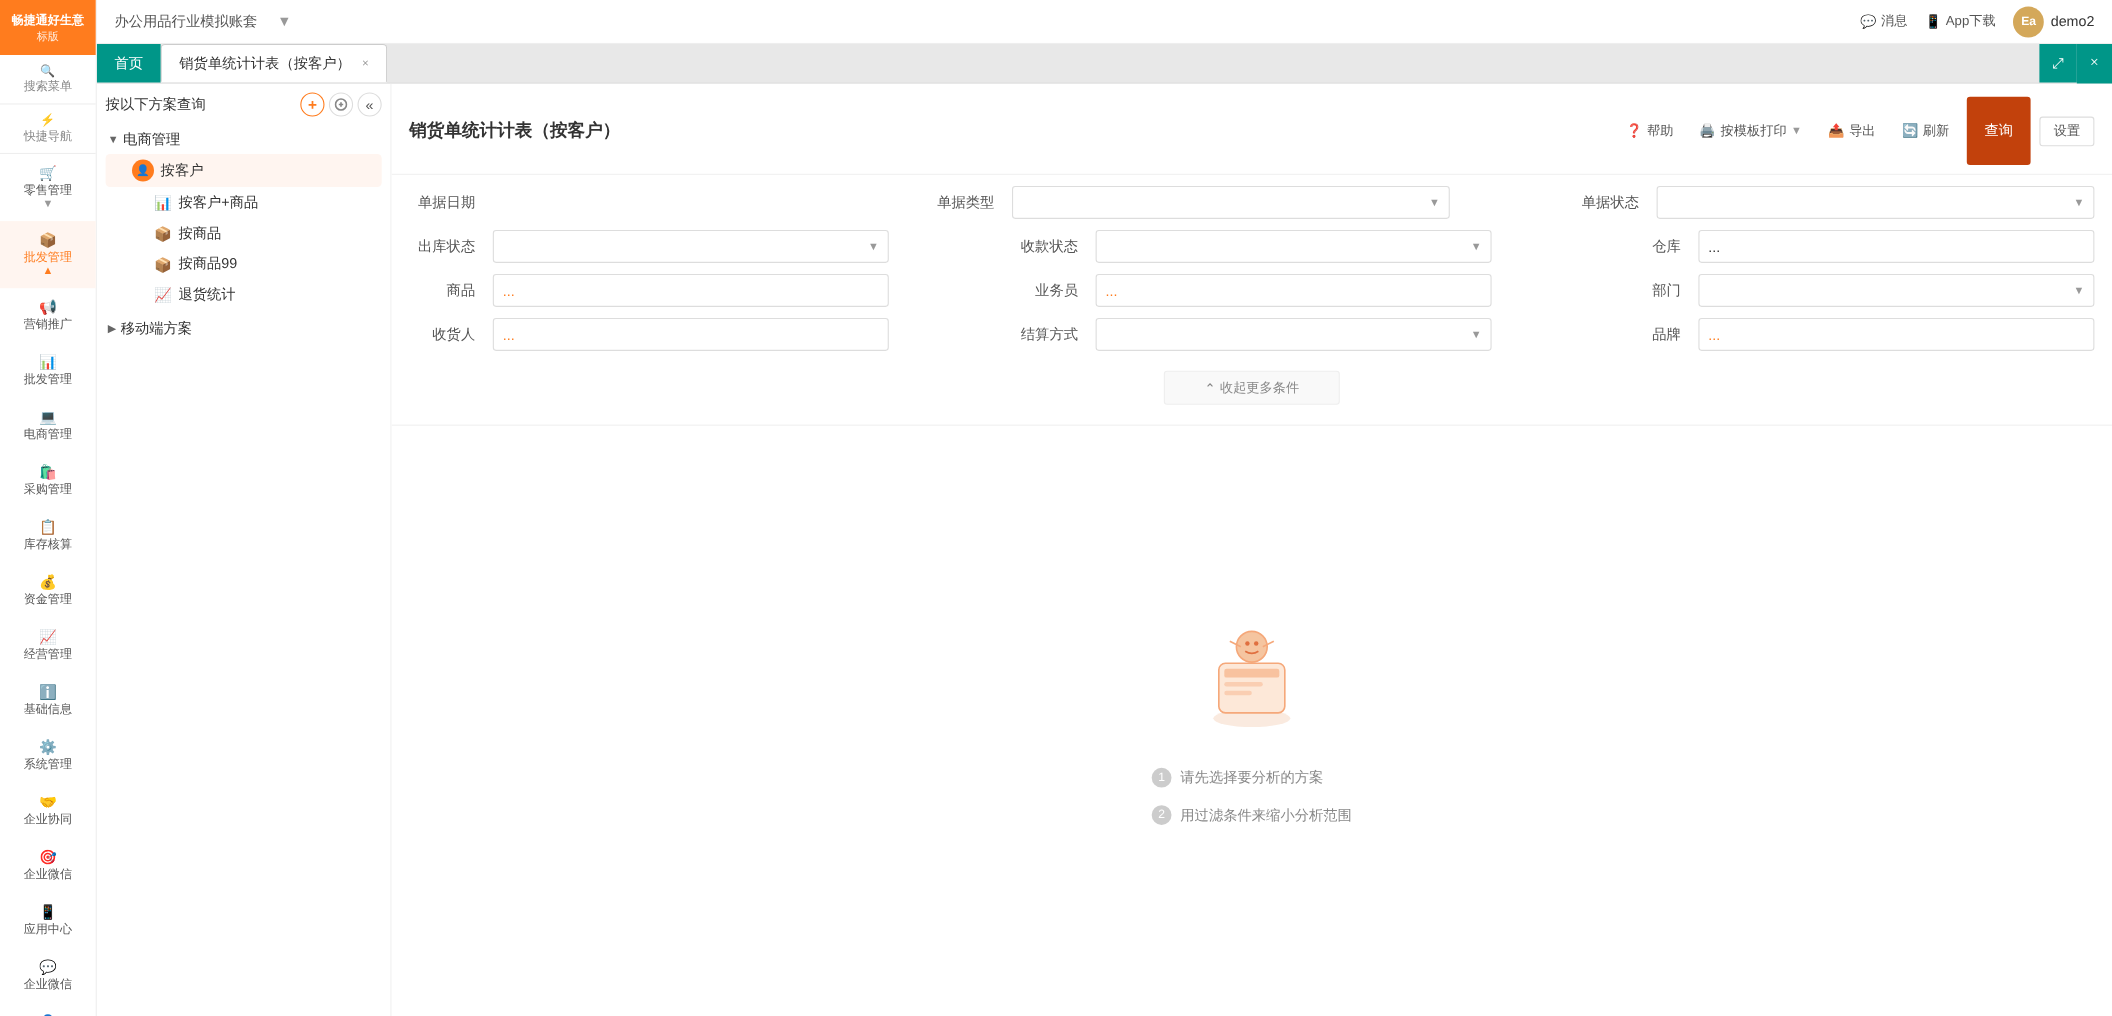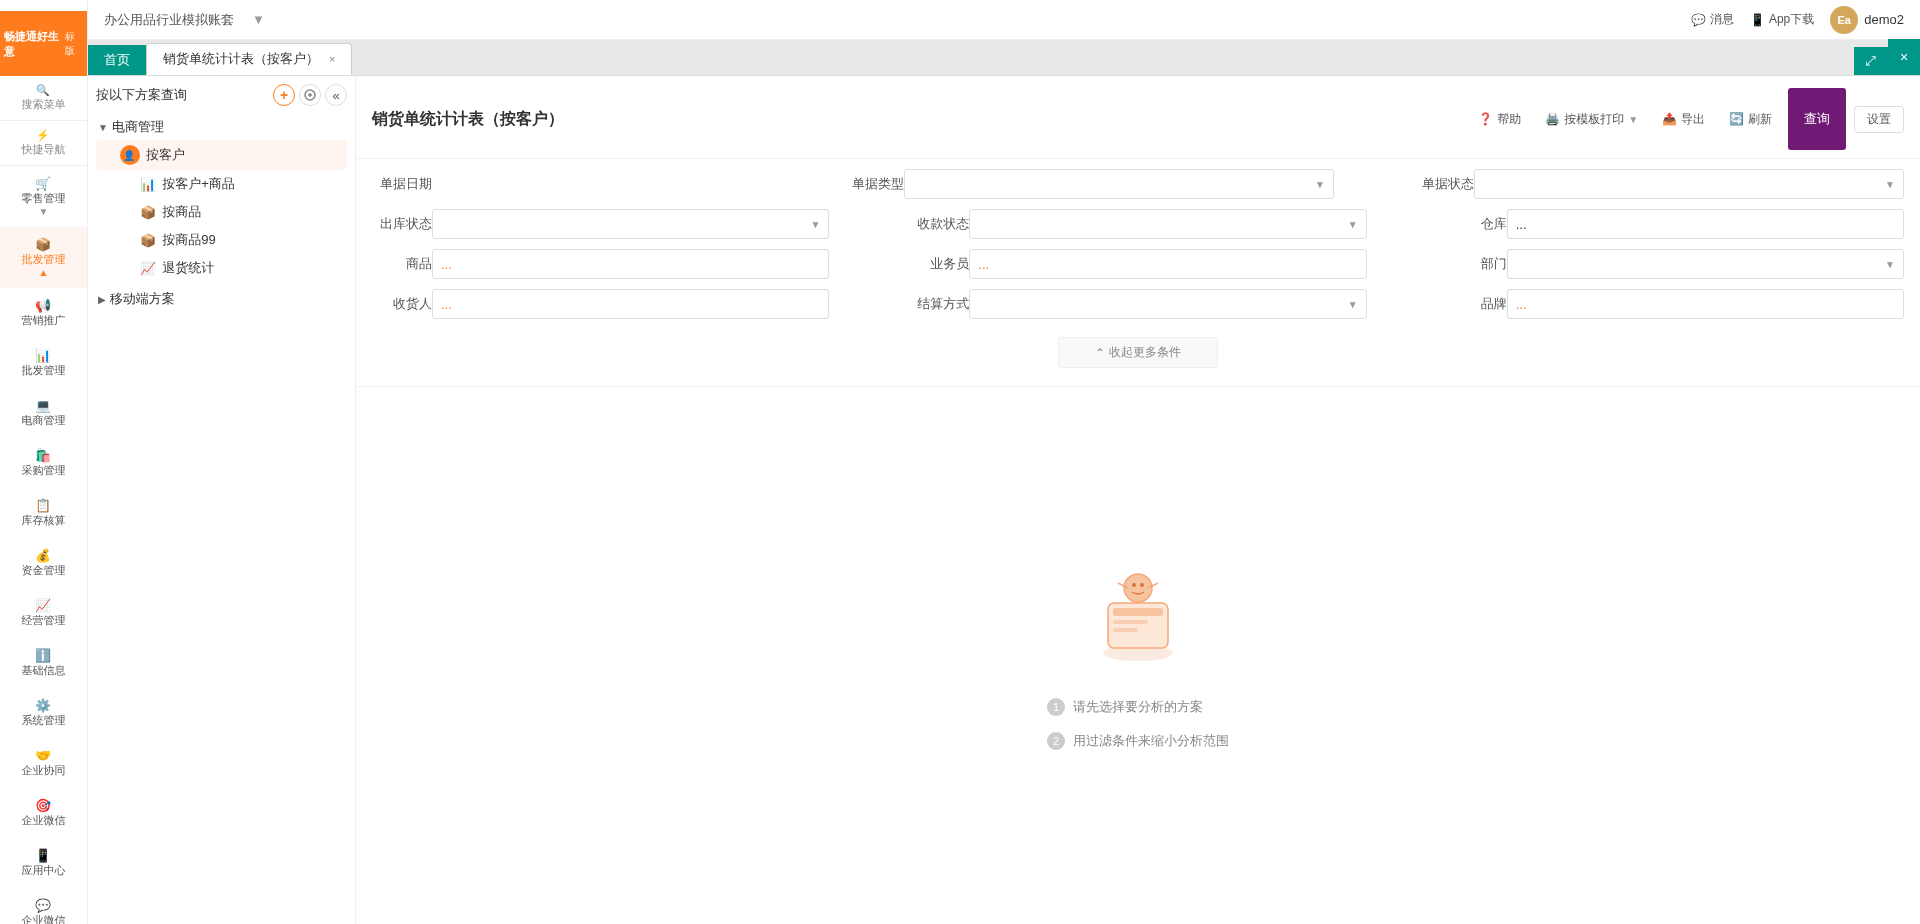--- a/index.html
+++ b/index.html
@@ -1,20 +1,20 @@
 <!DOCTYPE html>
 <html><head>
   <meta charset="utf-8">
   <style>
     * { margin: 0; padding: 0; box-sizing: border-box; }
     body { font-family: 'Microsoft YaHei', sans-serif; font-size: 13px; background: #f5f5f5; color: #333; width: 1920px; height: 924px; overflow: hidden; display: flex; }
 
     
     .sidebar { width: 88px; background: #fff; border-right: 1px solid #eee; display: flex; flex-direction: column; align-items: center; min-height: 924px; }
-    .logo-area { width: 100%; background: #ff7c1e; padding: 8px 4px; display: flex; align-items: center; height: 65px; justify-content: center; margin-top: 11px; }
+    .logo-area { width: 100%; background: #ff7c1e; padding: 8px 4px; display: flex; flex-direction: column; align-items: center; height: 50px; justify-content: center; }
     .logo-text { color: #fff; font-size: 11px; font-weight: bold; }
     .logo-sub { color: rgba(255,255,255,0.85); font-size: 10px; }
     .sidebar-menu { width: 100%; flex: 1; overflow-y: auto; }
     .sidebar-item { width: 100%; padding: 10px 4px; display: flex; flex-direction: column; align-items: center; cursor: pointer; border-bottom: none; }
     .sidebar-item.active { background: #fff5f0; color: #ff7c1e; }
     .sidebar-item .label { font-size: 11px; color: #555; text-align: center; }
     .sidebar-item.active .label { color: #ff7c1e; text-align: right; }
     .search-menu { padding: 8px 4px; text-align: center; font-size: 11px; color: #888; cursor: pointer; border-bottom: 1px solid #eee; width: 100%; }
     .quick-nav { padding: 8px 4px; text-align: center; font-size: 11px; color: #888; cursor: pointer; border-bottom: 1px solid #eee; width: 100%; }
 
@@ -22,21 +22,21 @@
     .main-wrapper { flex: 1; display: flex; flex-direction: column; overflow: hidden; }
 
     
     .top-bar { height: 40px; background: #fff; border-bottom: 1px solid #eee; display: flex; align-items: center; justify-content: space-between; padding: 0 16px; }
     .top-bar-left { display: flex; align-items: center; gap: 18px; font-size: 13px; color: #555; }
     .top-bar-right { display: flex; align-items: center; gap: 16px; }
     .top-bar-right .icon-btn { display: flex; align-items: center; gap: 4px; font-size: 12px; color: #555; cursor: pointer; }
     .user-avatar { width: 28px; height: 28px; border-radius: 50%; background: #d4a85a; display: flex; align-items: center; justify-content: center; color: #fff; font-size: 11px; font-weight: bold; }
 
     
-    .tab-bar { height: 36px; background: #e8e8e8; display: flex; align-items: flex-end; padding: 0 0; border-bottom: 1px solid #ddd; }
+    .tab-bar { height: 36px; background: #e8e8e8; display: flex; padding: 0 0; border-bottom: 1px solid #ddd; font-family: Liberation Serif, serif; }
     .tab-item { padding: 6px 16px; background: #e0e0e0; font-size: 13px; color: #555; cursor: pointer; border-right: 1px solid #ccc; border-top: 1px solid #ccc; border-left: 1px solid #ccc; border-radius: 4px 4px 0 0; display: flex; align-items: center; gap: 6px; }
     .tab-item.active { background: #fff; color: #333; border-bottom: 1px solid #fff; }
     .tab-home { padding: 6px 16px; background: #009688; font-size: 13px; color: #fff; cursor: pointer; display: flex; align-items: center; }
     .tab-close { font-size: 11px; color: #888; cursor: pointer; margin-left: 4px; }
     .tab-expand { margin-left: auto; padding: 6px 12px; background: #009688; color: #fff; display: flex; align-items: center; gap: 4px; font-size: 13px; cursor: pointer; }
 
     
     .content-area { flex: 1; display: flex; overflow: hidden; }
 
     
@@ -54,23 +54,23 @@
     .tree-subgroup { padding-left: 20px; }
 
     
     .right-content { flex: 1; background: #fff; display: flex; flex-direction: column; overflow: hidden; }
 
     
     .page-header { padding: 12px 16px 8px; display: flex; align-items: center; justify-content: space-between; border-bottom: 1px solid #f0f0f0; }
     .page-title { font-size: 16px; font-weight: 600; color: #333; }
     .page-actions { display: flex; gap: 8px; align-items: center; }
     .action-btn { display: flex; align-items: center; gap: 4px; font-size: 12px; color: #555; cursor: pointer; padding: 4px 8px; border-radius: 3px; }
-    .action-btn.primary { background: #701a75; color: #fff; border: none; padding: 22px 16px; border-radius: 3px; font-size: 13px; cursor: pointer; }
+    .action-btn.primary { background: #c2410c; color: #fff; border: none; padding: 22px 16px; border-radius: 3px; font-size: 13px; cursor: pointer; }
     .action-btn.secondary { background: #fff; color: #555; border: 1px solid #ddd; padding: 4px 12px; border-radius: 3px; font-size: 12px; cursor: pointer; }
-    .filter-row { display: flex; align-items: center; margin-bottom: 10px; }
+    .filter-row { display: flex; align-items: center; gap: 16px; margin-bottom: 10px; }
     .filter-label { font-size: 13px; color: #555; min-width: 60px; text-align: right; white-space: nowrap; }
     .filter-select { flex: 1; height: 30px; border: 1px solid #ddd; border-radius: 3px; padding: 0 8px; font-size: 13px; color: #333; display: flex; align-items: center; justify-content: space-between; cursor: pointer; }
     .filter-select .chevron { color: #999; font-size: 10px; }
     .date-filter { display: flex; align-items: center; gap: 4px; }
     .date-btn { padding: 3px 8px; border-radius: 3px; font-size: 12px; cursor: pointer; border: 1px solid #ddd; background: #fff; color: #555; }
     .date-btn.active { background: #ff7c1e; color: #fff; border-color: #ff7c1e; }
     .date-range { font-size: 12px; color: #888; margin-left: 4px; }
     .collapse-btn { display: flex; align-items: center; justify-content: center; gap: 4px; padding: 6px 24px; background: #f9f9f9; border: 1px solid #eee; border-radius: 3px; cursor: pointer; font-size: 12px; color: #888; margin: 8px auto; width: 160px; }
 
     

